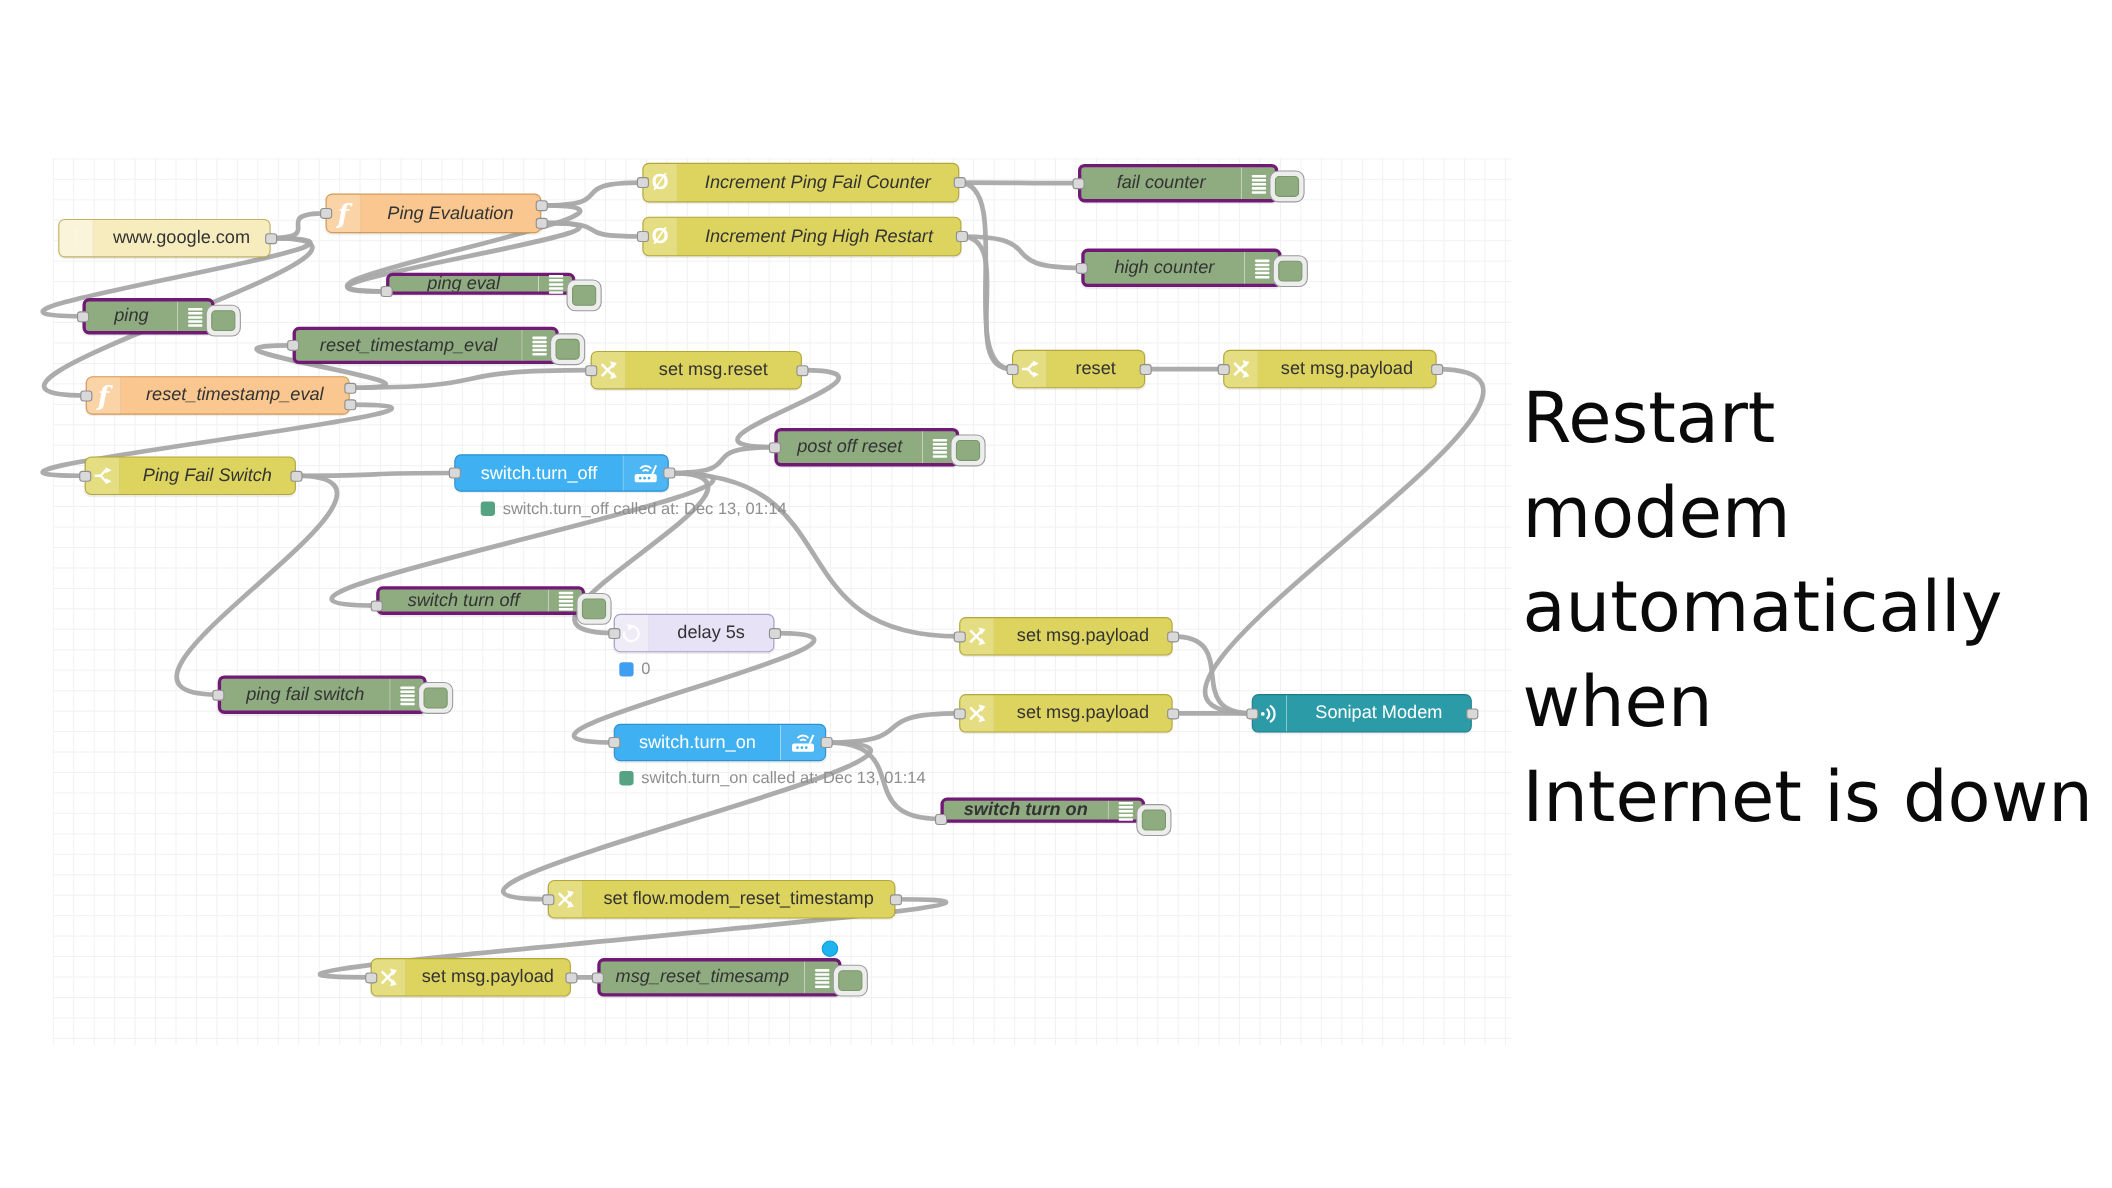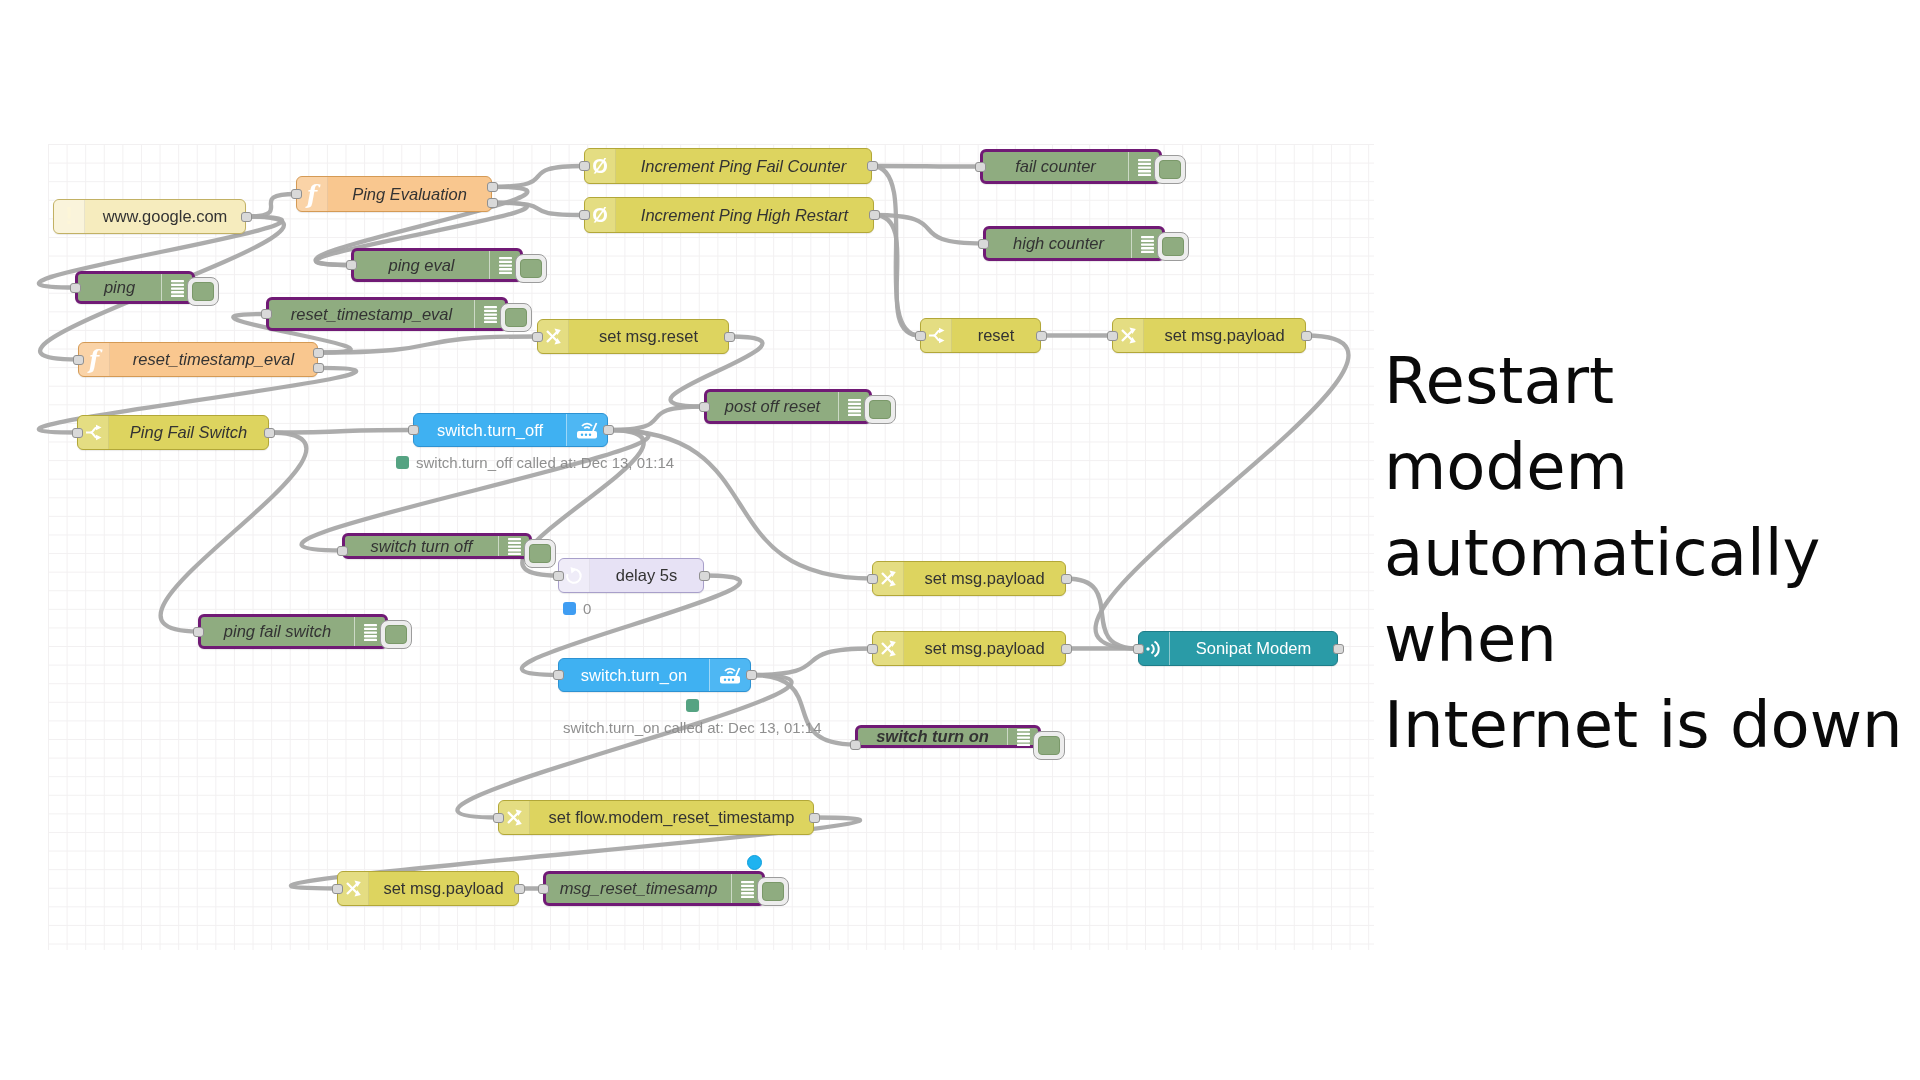--- a/index.html
+++ b/index.html
@@ -156,21 +156,21 @@
           <rect x="2" y="9.4" width="13" height="2.3" rx=".7" fill="#fff"></rect>
           <rect x="2" y="13.1" width="13" height="2.3" rx=".7" fill="#fff"></rect>
           <rect x="2" y="16.8" width="13" height="2.3" rx=".7" fill="#fff"></rect>
         </svg>
       </span>
       <div class="dbtn">
         <div class="dbtn-in"></div>
       </div>
     </div>
     <div class="port" style="left: 977.5px; top: 238.5px;"></div>
-    <div class="node t-debug italic" style="left: 351px; top: 248px; width: 172px; height: 34px;">
+    <div class="node t-debug italic" style="left: 351px; top: 248px; width: 172px; height: 20px;">
       <span class="lbl">ping eval</span>
       <span class="strip strip-r">
         <svg width="17" height="20" viewBox="0 0 17 20">
           <rect x="2" y="2" width="13" height="2.3" rx=".7" fill="#fff"></rect>
           <rect x="2" y="5.7" width="13" height="2.3" rx=".7" fill="#fff"></rect>
           <rect x="2" y="9.4" width="13" height="2.3" rx=".7" fill="#fff"></rect>
           <rect x="2" y="13.1" width="13" height="2.3" rx=".7" fill="#fff"></rect>
           <rect x="2" y="16.8" width="13" height="2.3" rx=".7" fill="#fff"></rect>
         </svg>
       </span>
@@ -297,21 +297,21 @@
           <line x1="20" y1="12" x2="23.5" y2="4" stroke="#fff" stroke-width="1.8"></line>
           <rect x="4" y="12" width="20" height="7.5" rx="2" fill="#fff"></rect>
           <circle cx="9" cy="15.7" r="1.2" fill="#3fb1f2"></circle>
           <circle cx="13" cy="15.7" r="1.2" fill="#3fb1f2"></circle>
           <circle cx="17" cy="15.7" r="1.2" fill="#3fb1f2"></circle>
         </svg>
       </span>
     </div>
     <div class="port" style="left: 407.5px; top: 425px;"></div>
     <div class="port" style="left: 602.5px; top: 425px;"></div>
-    <div class="status" style="left: 396px; top: 454px;">
+    <div class="status" style="left: 437px; top: 454px;">
       <span class="sdot green"></span>
       <span class="stext">switch.turn_off called at: Dec 13, 01:14</span>
     </div>
     <div class="node t-debug italic" style="left: 342px; top: 533px; width: 190px; height: 26px;">
       <span class="lbl">switch turn off</span>
       <span class="strip strip-r">
         <svg width="17" height="20" viewBox="0 0 17 20">
           <rect x="2" y="2" width="13" height="2.3" rx=".7" fill="#fff"></rect>
           <rect x="2" y="5.7" width="13" height="2.3" rx=".7" fill="#fff"></rect>
           <rect x="2" y="9.4" width="13" height="2.3" rx=".7" fill="#fff"></rect>
@@ -386,21 +386,21 @@
           <line x1="20" y1="12" x2="23.5" y2="4" stroke="#fff" stroke-width="1.8"></line>
           <rect x="4" y="12" width="20" height="7.5" rx="2" fill="#fff"></rect>
           <circle cx="9" cy="15.7" r="1.2" fill="#3fb1f2"></circle>
           <circle cx="13" cy="15.7" r="1.2" fill="#3fb1f2"></circle>
           <circle cx="17" cy="15.7" r="1.2" fill="#3fb1f2"></circle>
         </svg>
       </span>
     </div>
     <div class="port" style="left: 552.5px; top: 670px;"></div>
     <div class="port" style="left: 745.5px; top: 670px;"></div>
-    <div class="status" style="left: 563px; top: 699px; flex-direction: column;">
+    <div class="status" style="left: 563px; top: 699px;">
       <span class="sdot green"></span>
       <span class="stext">switch.turn_on called at: Dec 13, 01:14</span>
     </div>
     <div class="node t-debug italic" style="left: 855px; top: 725px; width: 186px; height: 23px; font-weight: bold;">
       <span class="lbl">switch turn on</span>
       <span class="strip strip-r">
         <svg width="17" height="20" viewBox="0 0 17 20">
           <rect x="2" y="2" width="13" height="2.3" rx=".7" fill="#fff"></rect>
           <rect x="2" y="5.7" width="13" height="2.3" rx=".7" fill="#fff"></rect>
           <rect x="2" y="9.4" width="13" height="2.3" rx=".7" fill="#fff"></rect>

